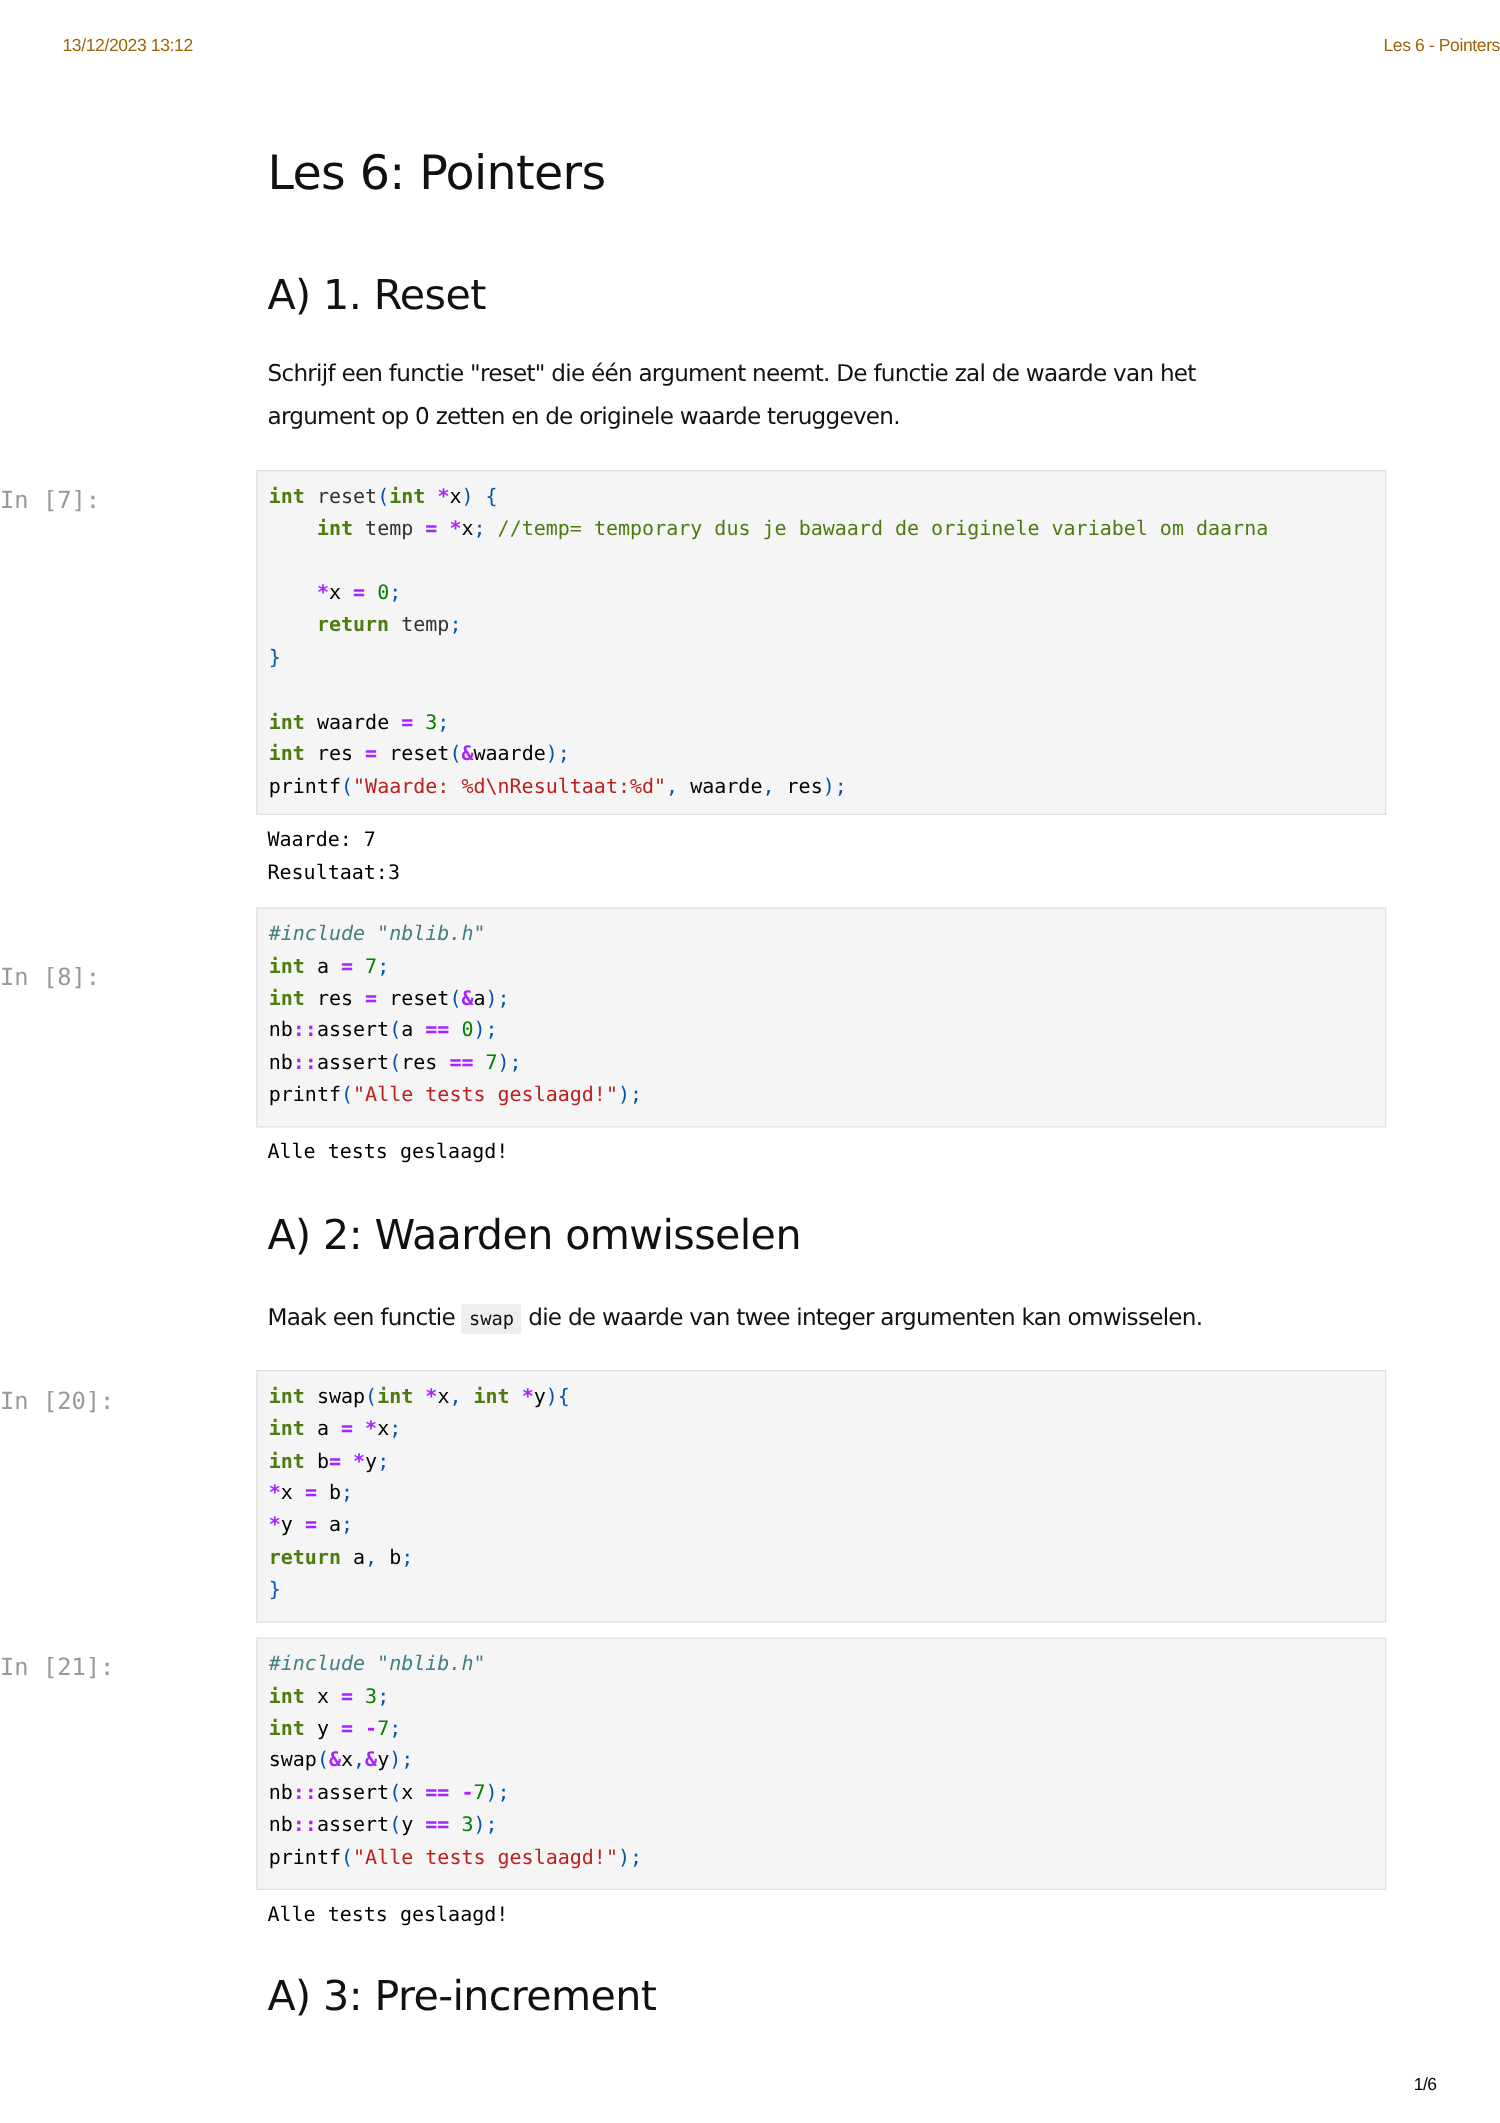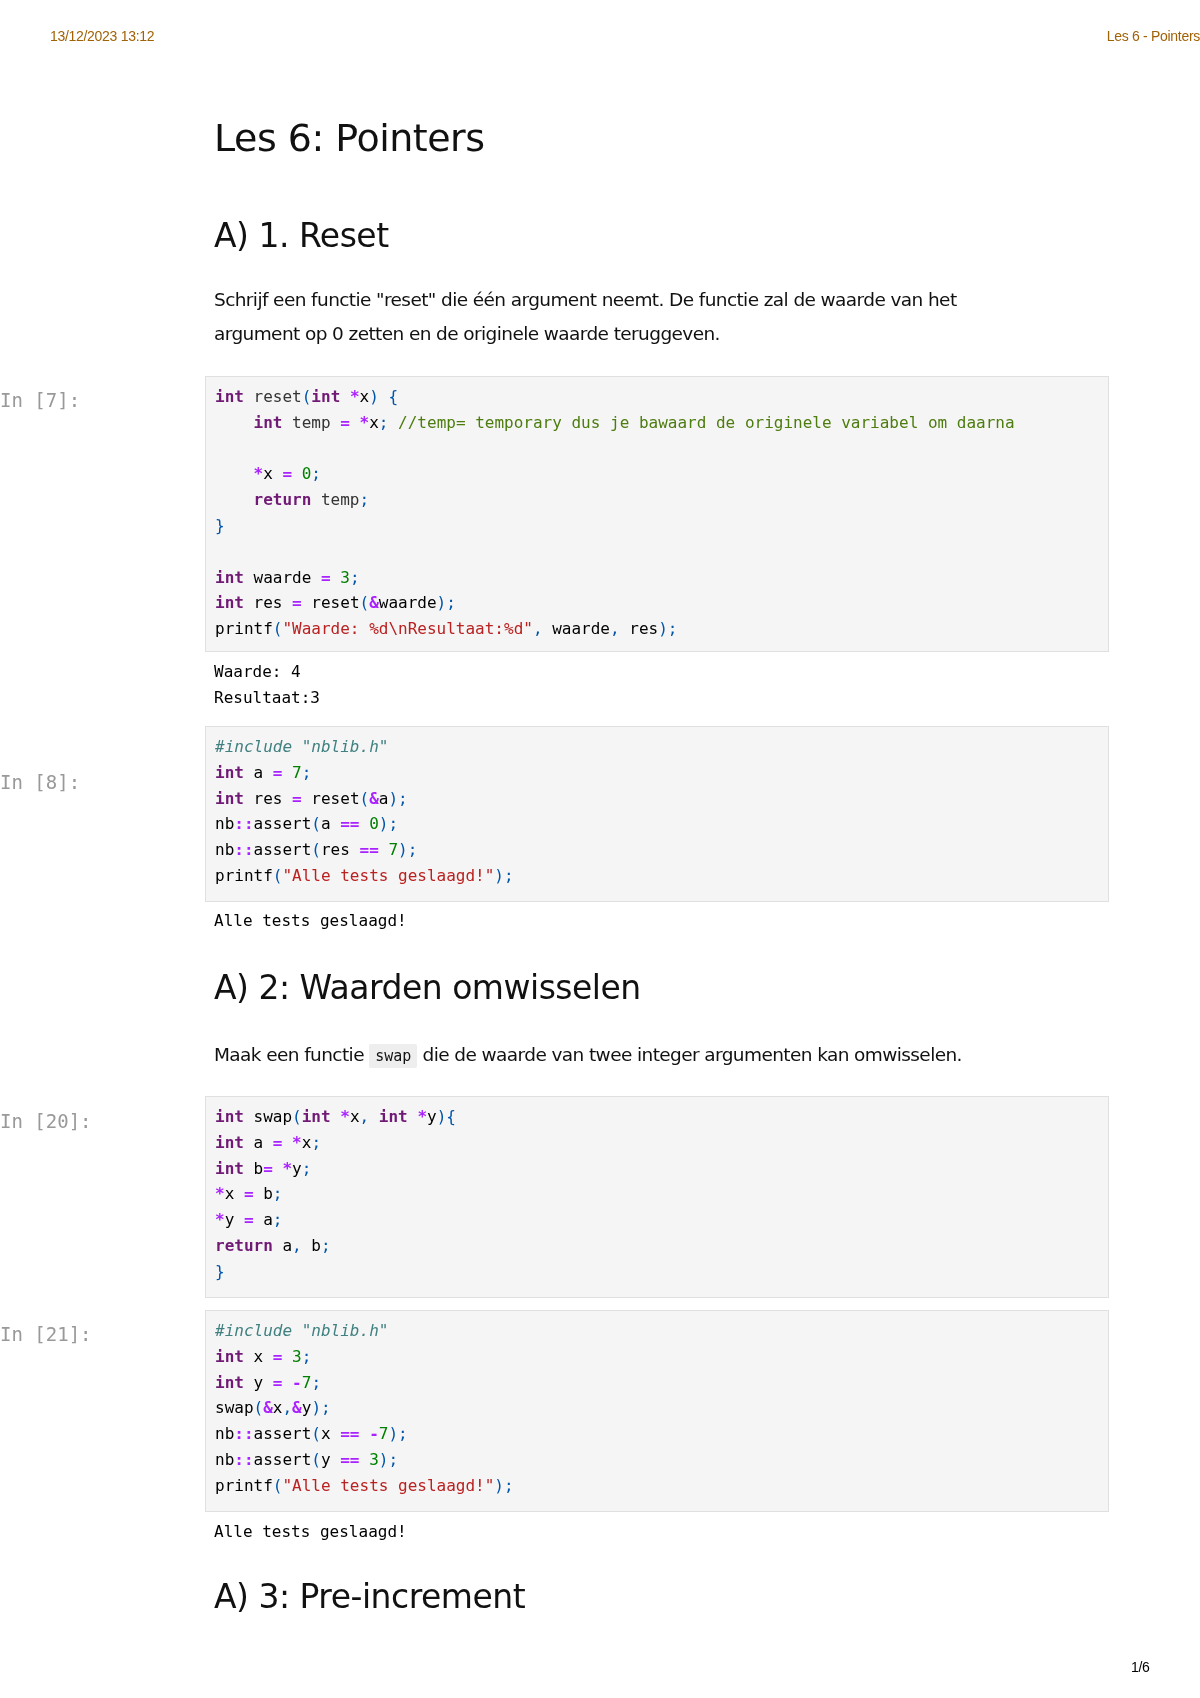--- a/index.html
+++ b/index.html
@@ -16,21 +16,21 @@
   h1.md { font-size: 38px; font-weight: normal; margin: 0; letter-spacing: -0.5px; }
   h2.md { font-size: 33px; font-weight: normal; margin: 0; letter-spacing: -0.5px; }
   p.md { font-size: 18.5px; line-height: 34px; margin: 0; letter-spacing: -0.6px; }
   .inline-code { font-family: "DejaVu Sans Mono", monospace; font-size: 15px; background: #eeeeee; padding: 3px 6px; border-radius: 2px; letter-spacing: 0; }
 
   .prompt { position: absolute; width: 198px; text-align: left; font-family: "DejaVu Sans Mono", monospace; font-size: 19px; color: #999999; }
   .cell { position: absolute; left: 205px; width: 904px; background: #f5f5f5; border: 1px solid #e0e0e0; box-sizing: border-box; overflow: hidden; }
   .code { margin: 0; padding: 7px 0 0 9px; font-family: "DejaVu Sans Mono", monospace; font-size: 16px; line-height: 25.8px; white-space: pre; color: #000; }
   .output { position: absolute; left: 214px; margin: 0; font-family: "DejaVu Sans Mono", monospace; font-size: 16px; line-height: 26px; white-space: pre; color: #000; }
 
-  .kw { color: #701a75; font-weight: bold; }
+  .kw { color: #4d7c0f; font-weight: bold; }
   .op { color: #aa22ff; font-weight: bold; }
   .num { color: #008000; }
   .str { color: #ba2121; }
   .cm { color: #4d7c0f; }
   .pp { color: #408080; font-style: italic; }
   .pun { color: #0055aa; }
   .var { color: #333333; }
 </style>
 </head>
 <body>
@@ -53,21 +53,21 @@
     <span class="kw">int</span> <span class="var">temp</span> <span class="op">=</span> <span class="op">*</span>x<span class="pun">;</span> <span class="cm">//temp= temporary dus je bawaard de originele variabel om daarna</span>
 
     <span class="op">*</span>x <span class="op">=</span> <span class="num">0</span><span class="pun">;</span>
     <span class="kw">return</span> <span class="var">temp</span><span class="pun">;</span>
 <span class="pun">}</span>
 
 <span class="kw">int</span> waarde <span class="op">=</span> <span class="num">3</span><span class="pun">;</span>
 <span class="kw">int</span> res <span class="op">=</span> reset<span class="pun">(</span><span class="op">&amp;</span>waarde<span class="pun">);</span>
 printf<span class="pun">(</span><span class="str">"Waarde: %d\nResultaat:%d"</span><span class="pun">,</span> waarde<span class="pun">,</span> res<span class="pun">);</span></pre>
   </div>
-  <pre class="output" style="top:659px;"><span>Waarde: 4</span>
+  <pre class="output" style="top:659px;"><span>Waarde: 7</span>
 <span>Resultaat:3</span></pre>
 
   <div class="prompt" style="top:739px;margin-top:32px;">In [8]:</div>
   <div class="cell" style="top:726px; height:176px;">
 <pre class="code"><span class="pp">#include "nblib.h"</span>
 <span class="kw">int</span> a <span class="op">=</span> <span class="num">7</span><span class="pun">;</span>
 <span class="kw">int</span> res <span class="op">=</span> reset<span class="pun">(</span><span class="op">&amp;</span>a<span class="pun">);</span>
 nb<span class="op">::</span>assert<span class="pun">(</span>a <span class="op">==</span> <span class="num">0</span><span class="pun">);</span>
 nb<span class="op">::</span>assert<span class="pun">(</span>res <span class="op">==</span> <span class="num">7</span><span class="pun">);</span>
 printf<span class="pun">(</span><span class="str">"Alle tests geslaagd!"</span><span class="pun">);</span></pre>

